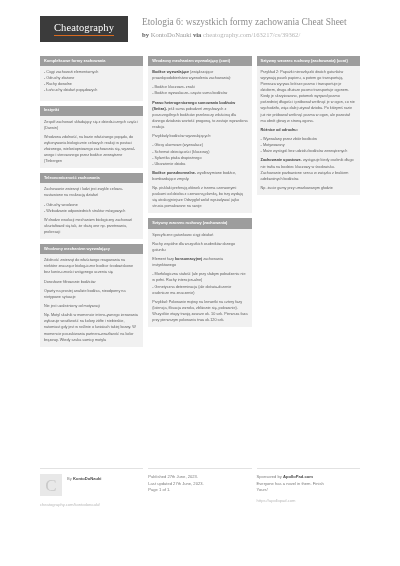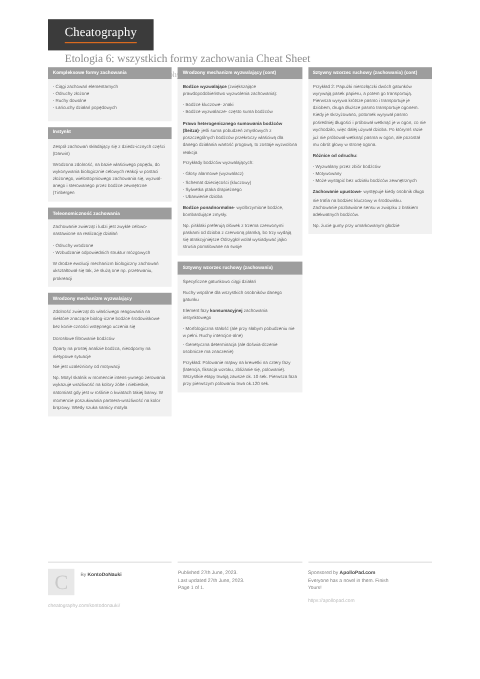--- a/index.html
+++ b/index.html
@@ -15,21 +15,20 @@
     background: #fff;
     overflow: hidden;
   }
 
   
   .header {
     display: flex;
     align-items: flex-start;
     padding: 14px 40px 0 40px;
     height: 52px;
-    flex-direction: column;
   }
   .logo-box {
     width: 88px; height: 26px;
     background: #3b3b3b;
     display: flex; align-items: center; justify-content: center;
     flex: 0 0 auto;
     margin-top: 2px;
   }
   .logo-text {
     color: #ffffff;

